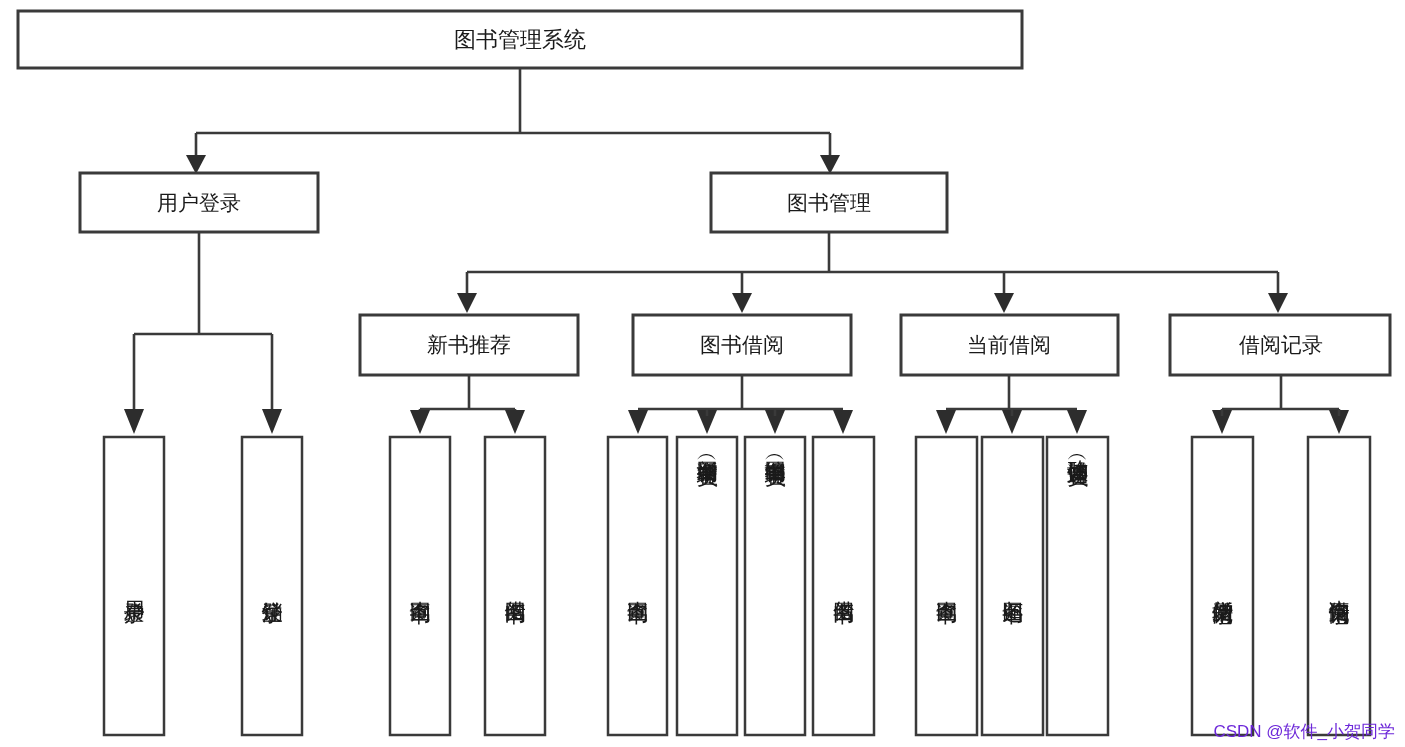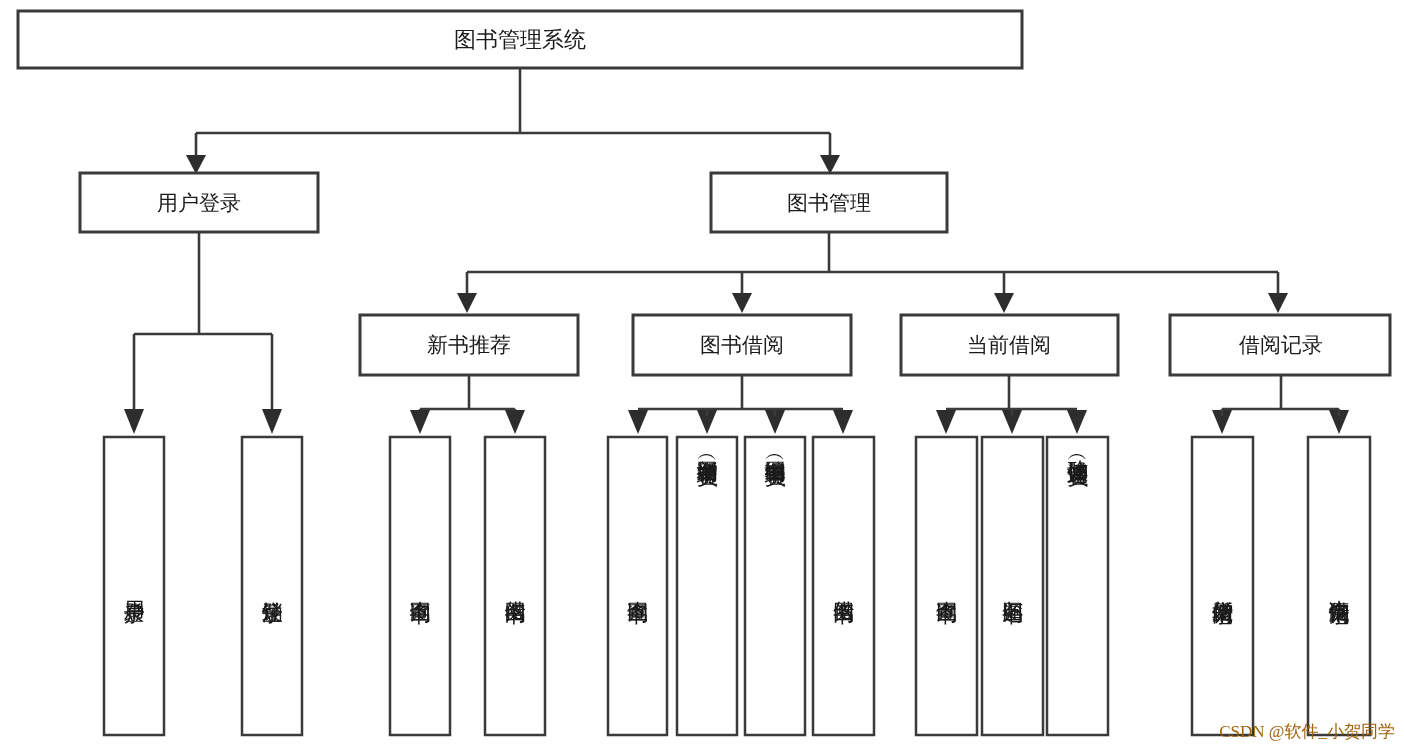--- a/index.html
+++ b/index.html
@@ -74,23 +74,23 @@
     font-size: 21px;
     line-height: 1.08;
     color: #1a1a1a;
     letter-spacing: 1px;
     white-space: nowrap;
   }
   .watermark {
     position: absolute;
     right: 10px;
     bottom: 4px;
-    font-family: Liberation Serif, serif;
+    font-family: Liberation Sans, sans-serif;
     font-size: 17px;
-    color: #a16207;
+    color: #6d28d9;
     white-space: nowrap;
     user-select: none;
   }
 </style>
 </head>
 <body>
 
 <div id="diagram-root">
 
   <svg class="diagram-canvas" viewBox="0 0 1405 747" xmlns="http://www.w3.org/2000/svg">

